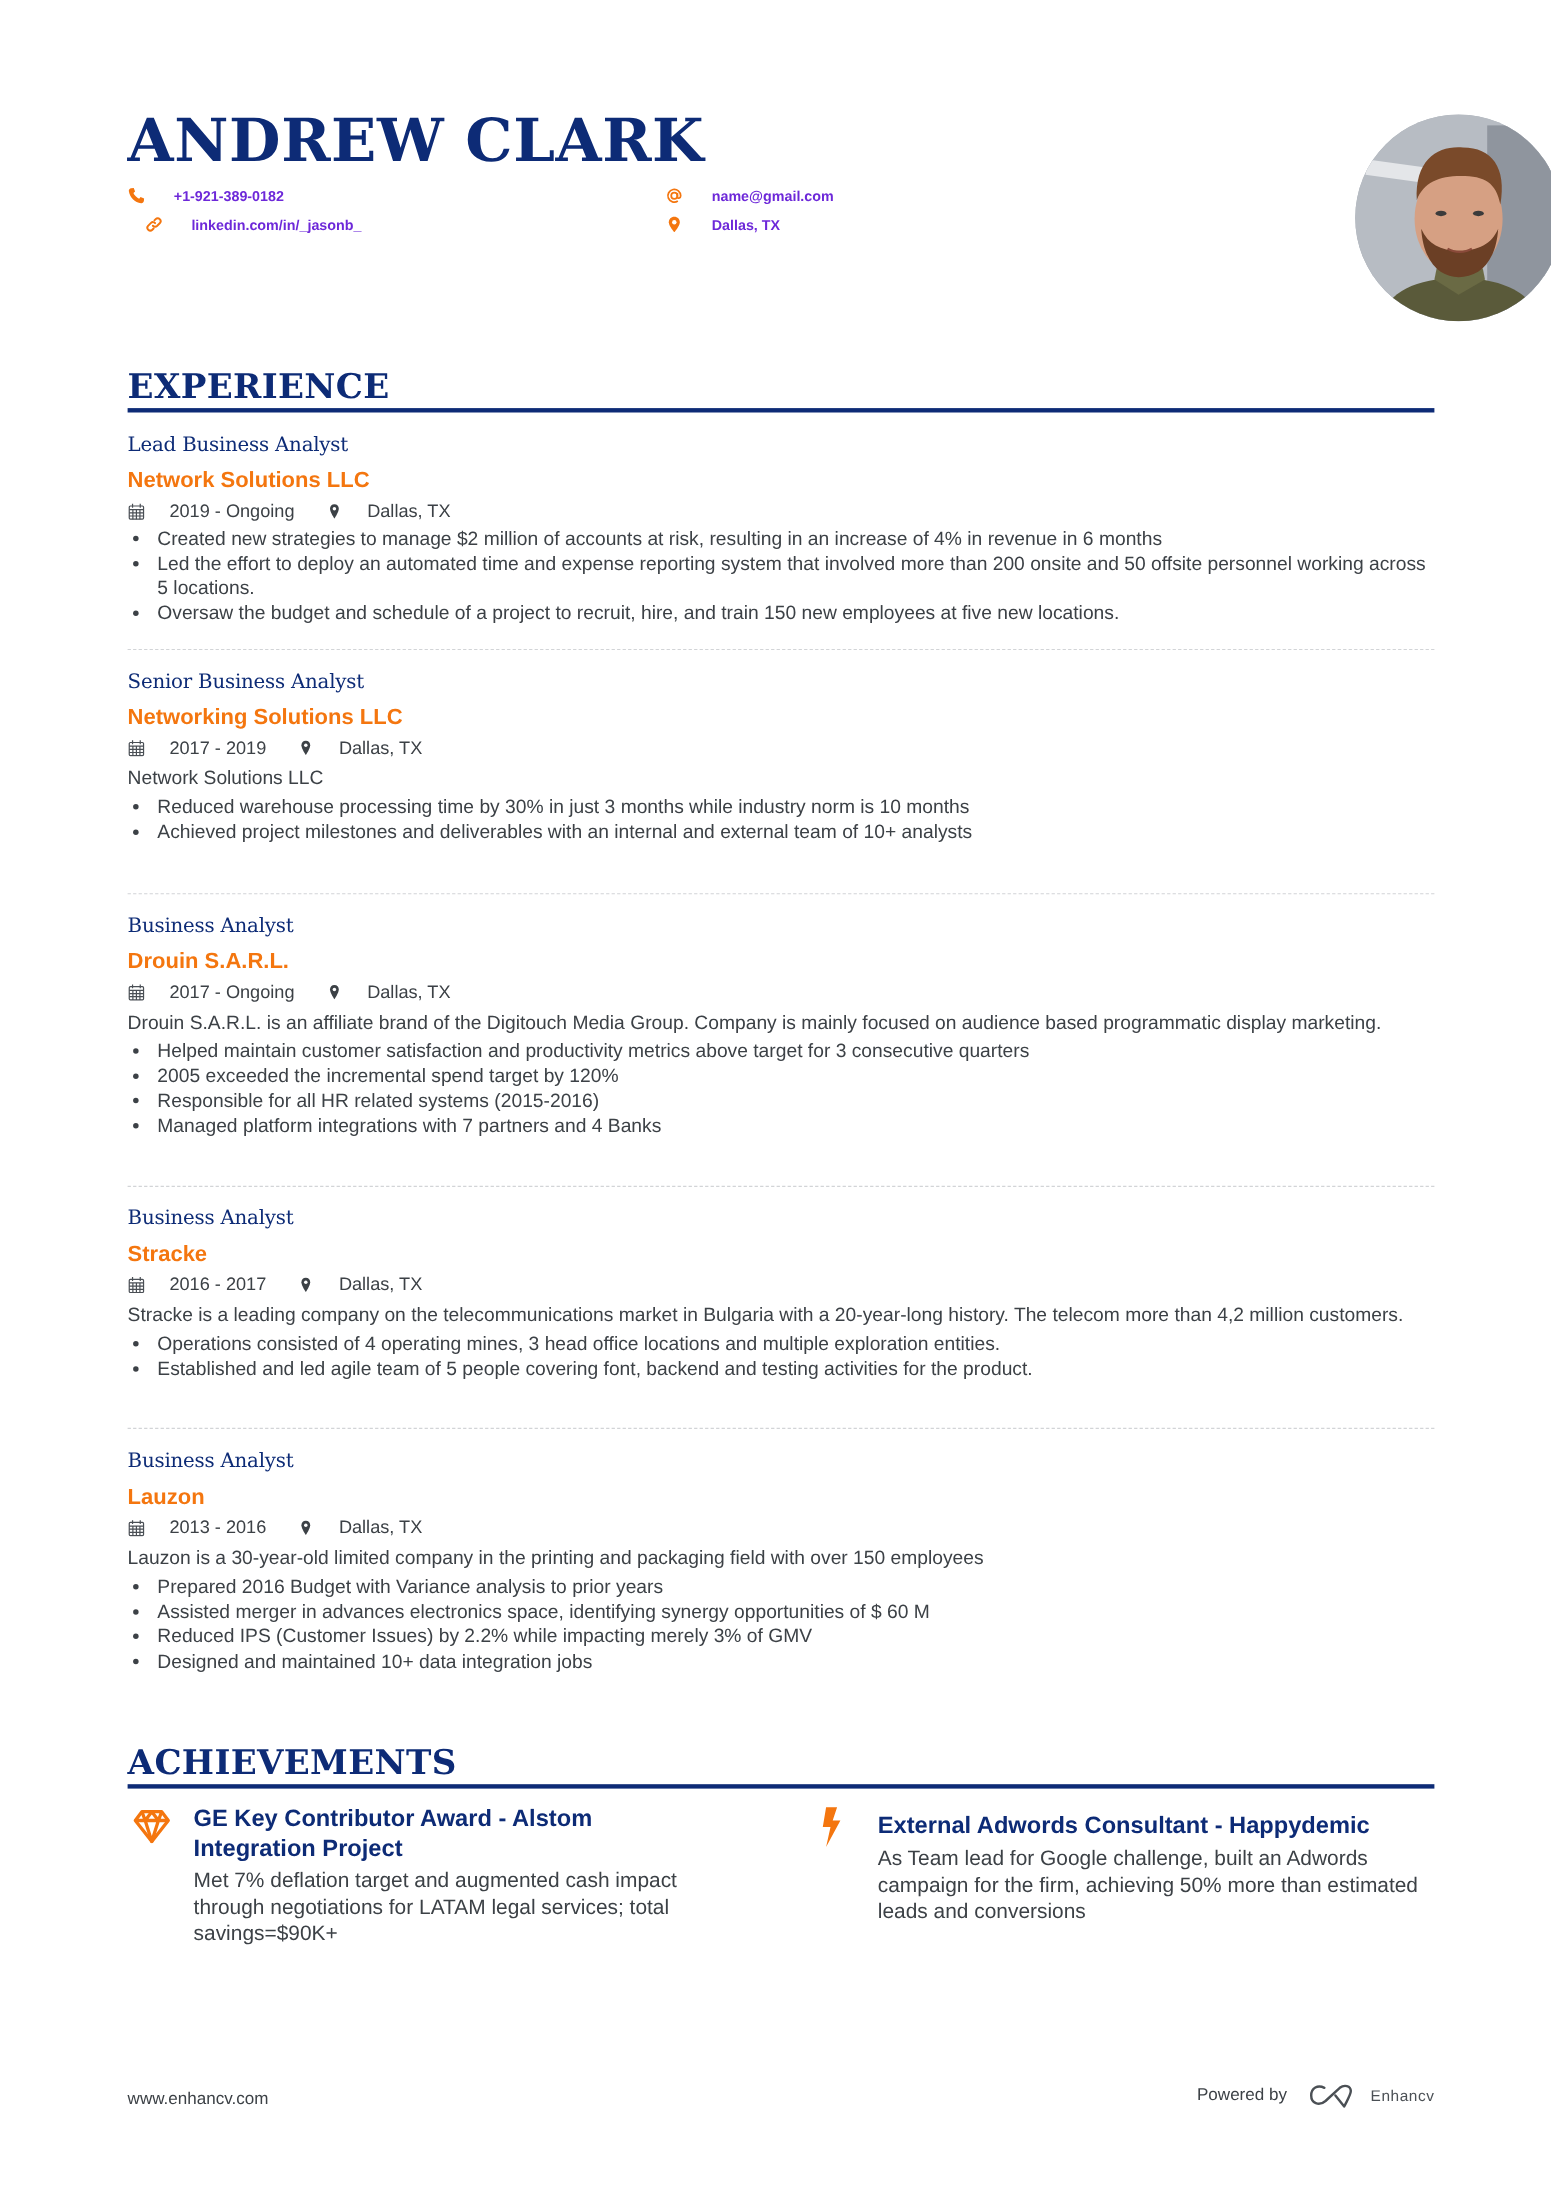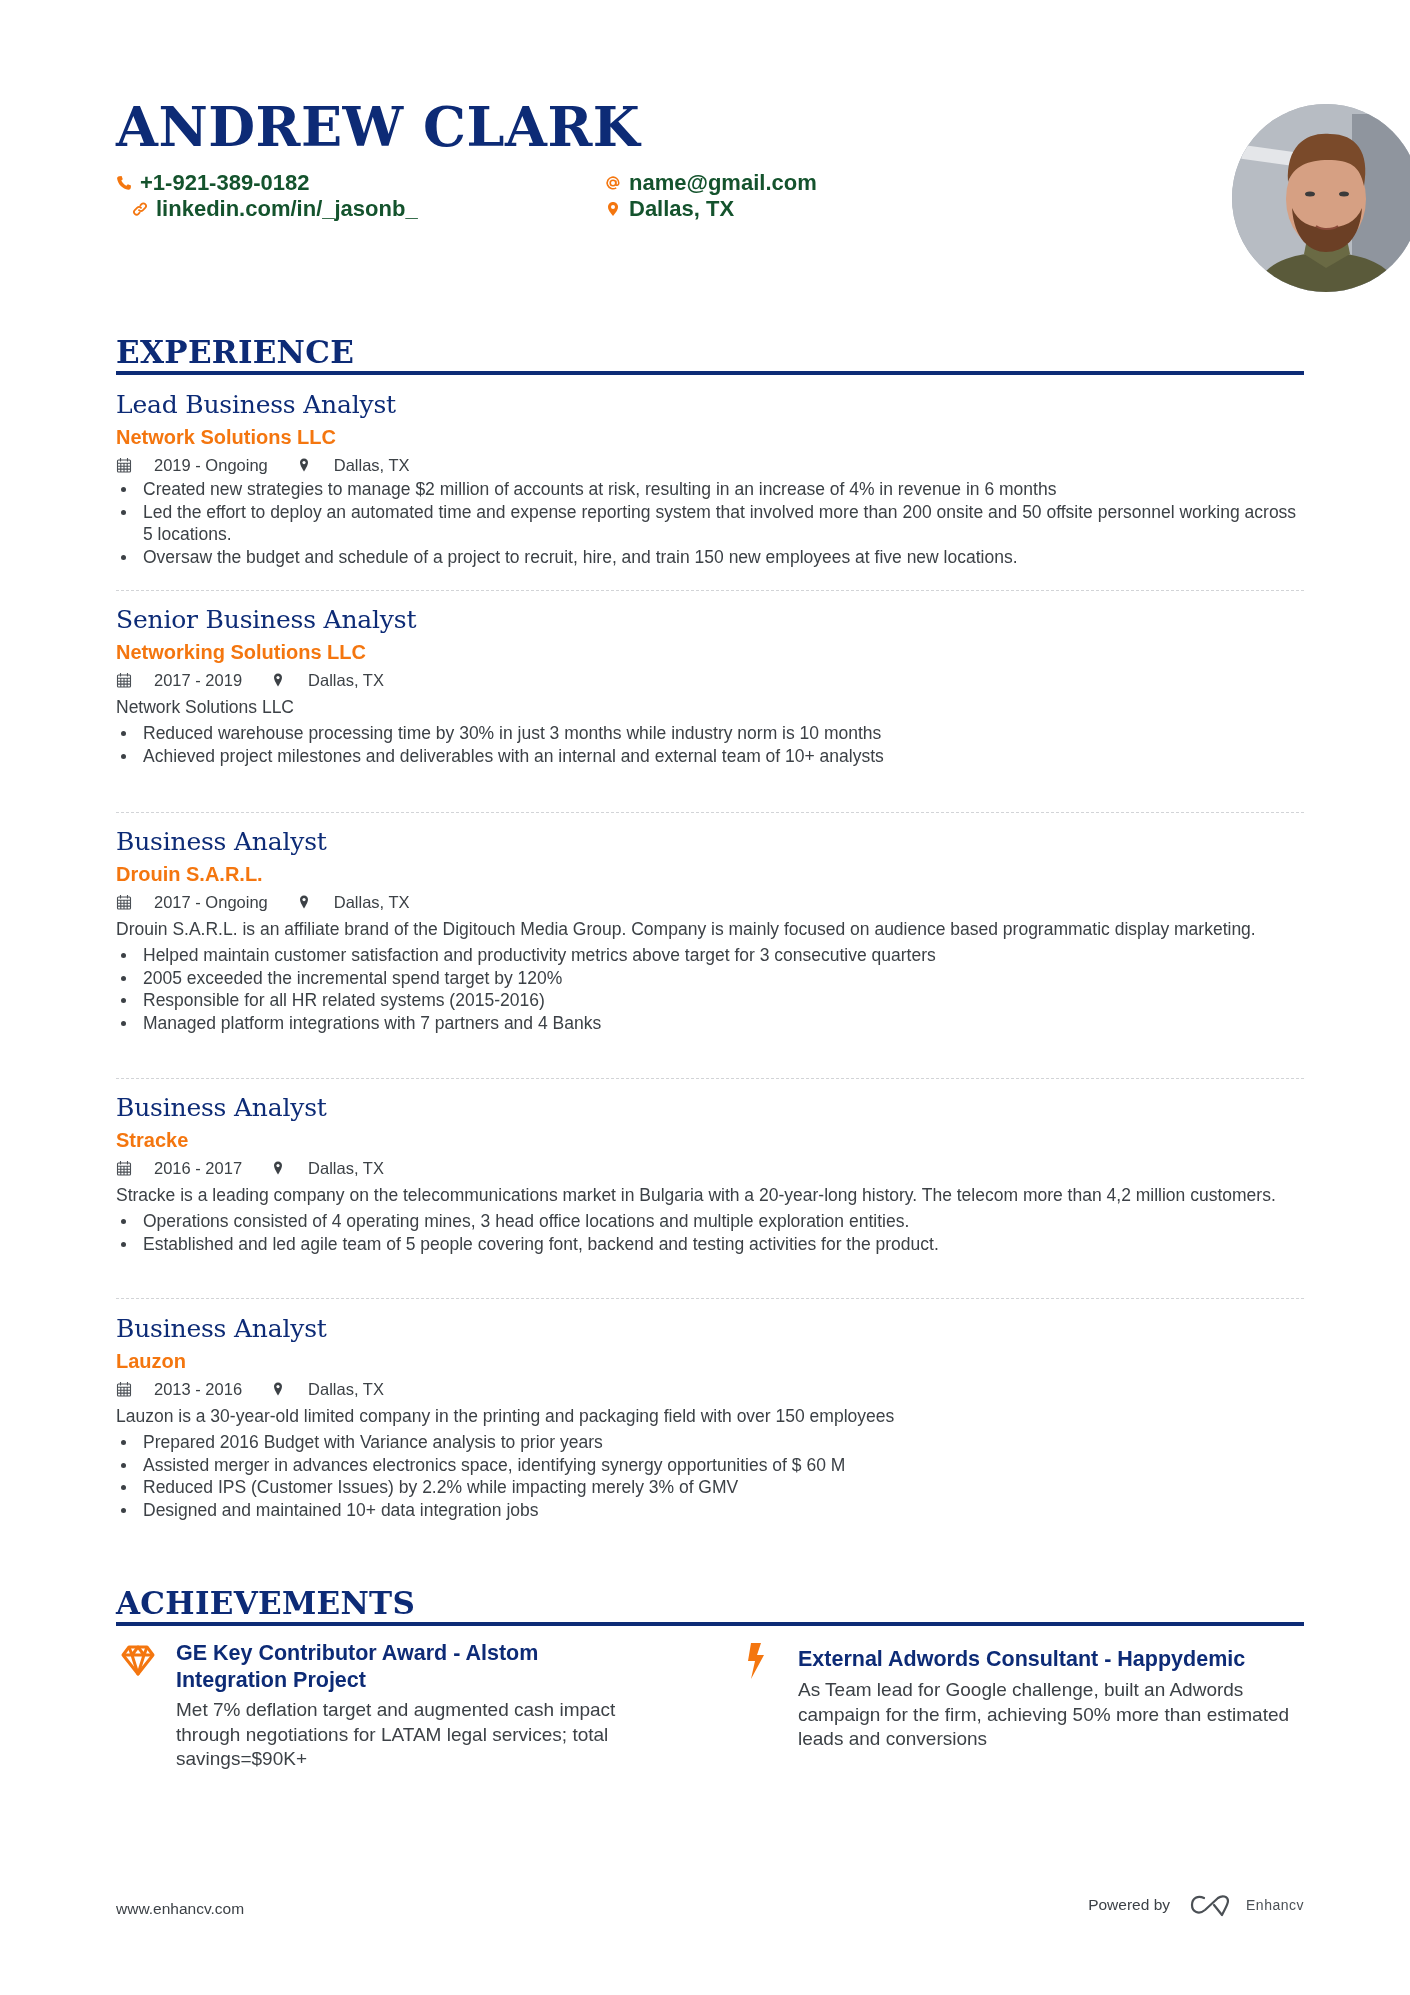--- a/index.html
+++ b/index.html
@@ -2,30 +2,30 @@
 <html><head>
 <meta charset="utf-8">
 <style>
   * { box-sizing: border-box; margin: 0; padding: 0; }
   html, body { width: 1410px; height: 1995px; background: #ffffff; }
   body { position: relative; font-family: "Liberation Sans", "DejaVu Sans", sans-serif; color: #333a40; }
   .page { position: absolute; left: 116px; top: 0; width: 1188px; height: 1995px; }
 
   
   .name { position: absolute; left: 0; top: 100px; font-family: "DejaVu Serif", "Liberation Serif", serif; font-weight: bold; font-size: 54px; letter-spacing: 0.5px; color: #0d2b76; line-height: 1; }
-  .contact { position: absolute; font-size: 22px; font-weight: bold; color: #14532d; display: flex; align-items: center; gap: 8px; white-space: nowrap; }
+  .contact { position: absolute; font-size: 13px; font-weight: bold; color: #6d28d9; display: flex; align-items: center; gap: 26px; white-space: nowrap; }
   .contact svg { width: 16px; height: 16px; flex: none; }
   .photo { position: absolute; left: 1116px; top: 104px; width: 188px; height: 188px; border-radius: 50%; overflow: hidden; background: radial-gradient(circle at 50% 40%, #c9cdd3 0%, #a8aeb6 60%, #8d939b 100%); }
 
   
   .section-title { position: absolute; left: 0; font-family: "DejaVu Serif", "Liberation Serif", serif; font-weight: bold; font-size: 31px; color: #0d2b76; letter-spacing: 0.3px; line-height: 1; }
   .section-rule { position: absolute; left: 0; width: 1188px; height: 4px; background: #0d2b76; }
 
   .job { position: absolute; left: 0; width: 1188px; }
-  .job-title { font-family: "DejaVu Serif", "Liberation Serif", serif; font-size: 25px; color: #0d2b76; line-height: 34px; height: 34px; letter-spacing: -0.2px; }
+  .job-title { font-family: "DejaVu Serif", "Liberation Serif", serif; font-size: 18px; color: #0d2b76; line-height: 34px; height: 34px; letter-spacing: -0.2px; }
   .company { font-size: 20px; font-weight: bold; color: #f4760f; line-height: 30px; height: 30px; }
   .meta { display: flex; align-items: center; font-size: 16.5px; color: #3c4146; line-height: 26px; height: 26px; }
   .meta .item { display: flex; align-items: center; gap: 22px; margin-right: 28px; }
   .meta svg { width: 16px; height: 16px; }
   .desc { font-size: 17.5px; color: #3c4146; line-height: 23px; padding-top: 3px; padding-bottom: 3px; width: 1188px; }
   ul.bullets { list-style: none; }
   ul.bullets li { position: relative; padding-left: 27px; font-size: 17.5px; color: #3c4146; line-height: 22.5px; }
   ul.bullets li::before { content: ""; position: absolute; left: 5px; top: 9px; width: 5px; height: 5px; border-radius: 50%; background: #3c4146; }
   .dash { position: absolute; left: 0; width: 1188px; border-top: 1.5px dashed #d2d4d7; }
 

